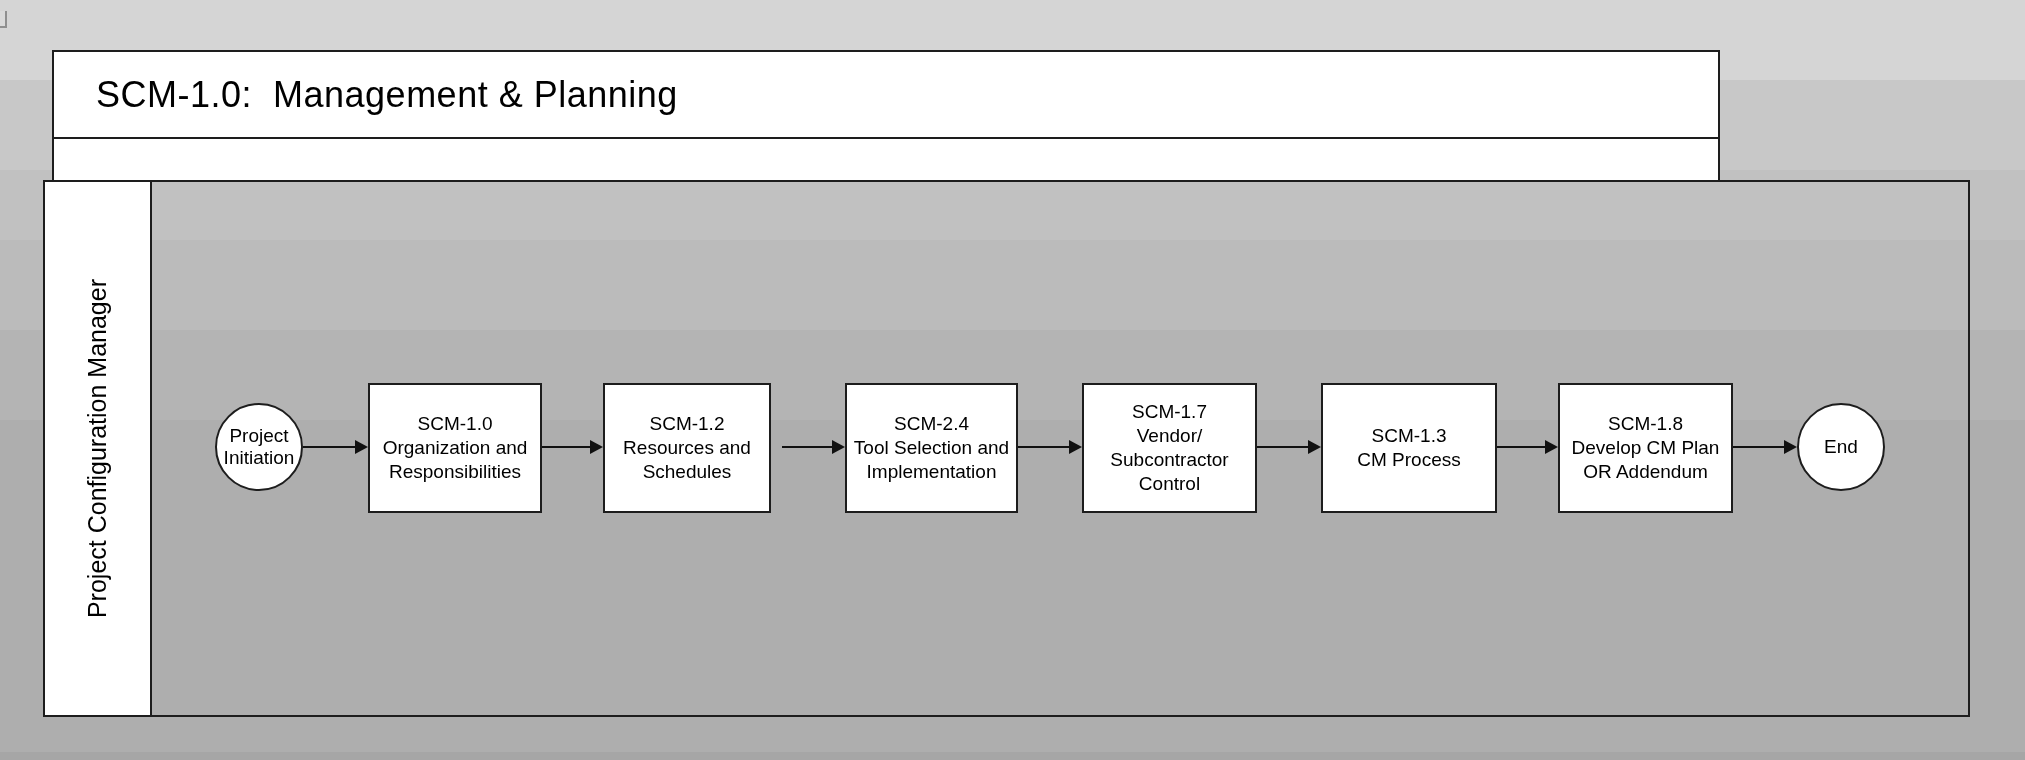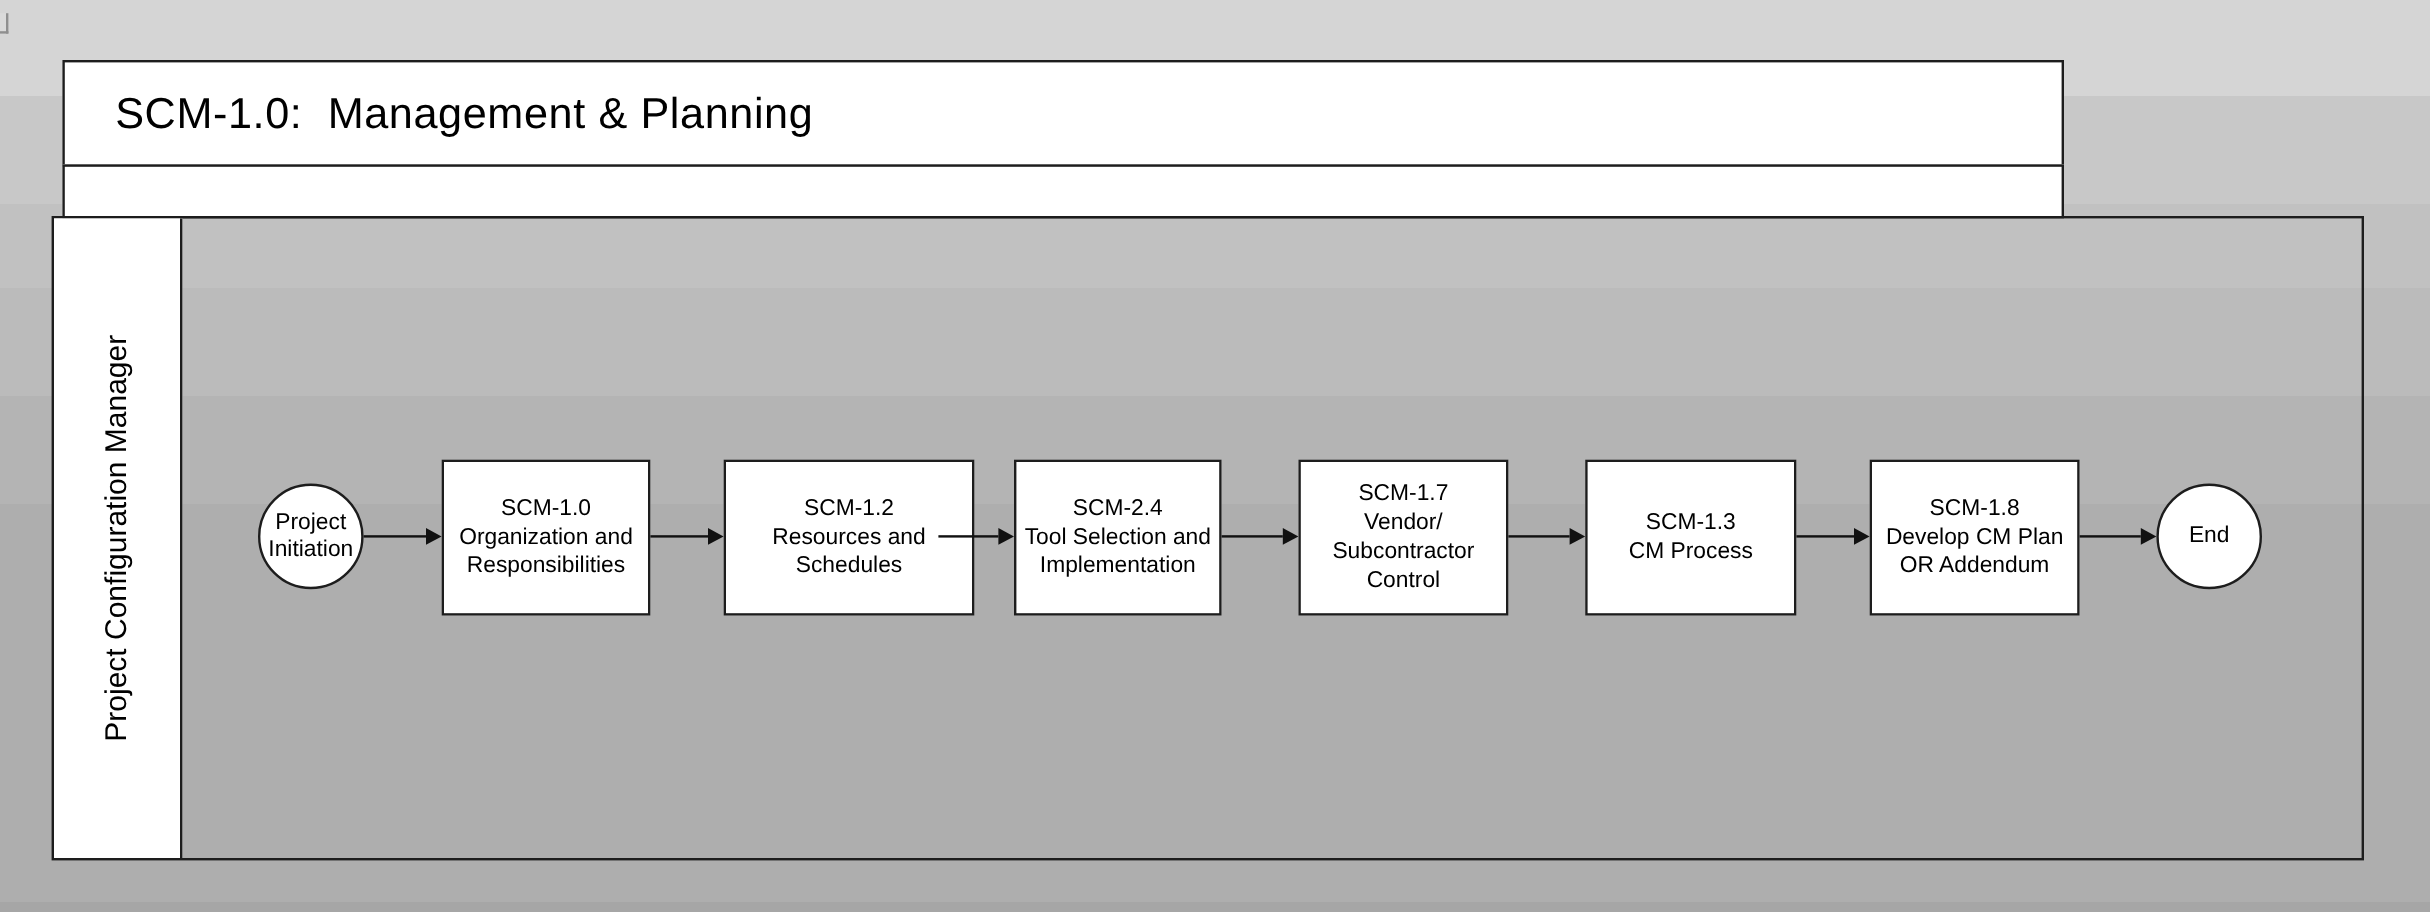--- a/index.html
+++ b/index.html
@@ -100,21 +100,21 @@
   <div class="circle" style="left:215px;">
     <span class="lbl">Project
 Initiation</span>
   </div>
 
   <div class="node-box" style="left:368px;width:174px;">
     <span class="lbl">SCM-1.0
 Organization and
 Responsibilities</span>
   </div>
-  <div class="node-box" style="left:603px;width:209px;">
+  <div class="node-box" style="left:603px;width:168px;">
     <span class="lbl">SCM-1.2
 Resources and
 Schedules</span>
   </div>
   <div class="node-box" style="left:845px;width:173px;">
     <span class="lbl">SCM-2.4
 Tool Selection and
 Implementation</span>
   </div>
   <div class="node-box" style="left:1082px;width:175px;">

